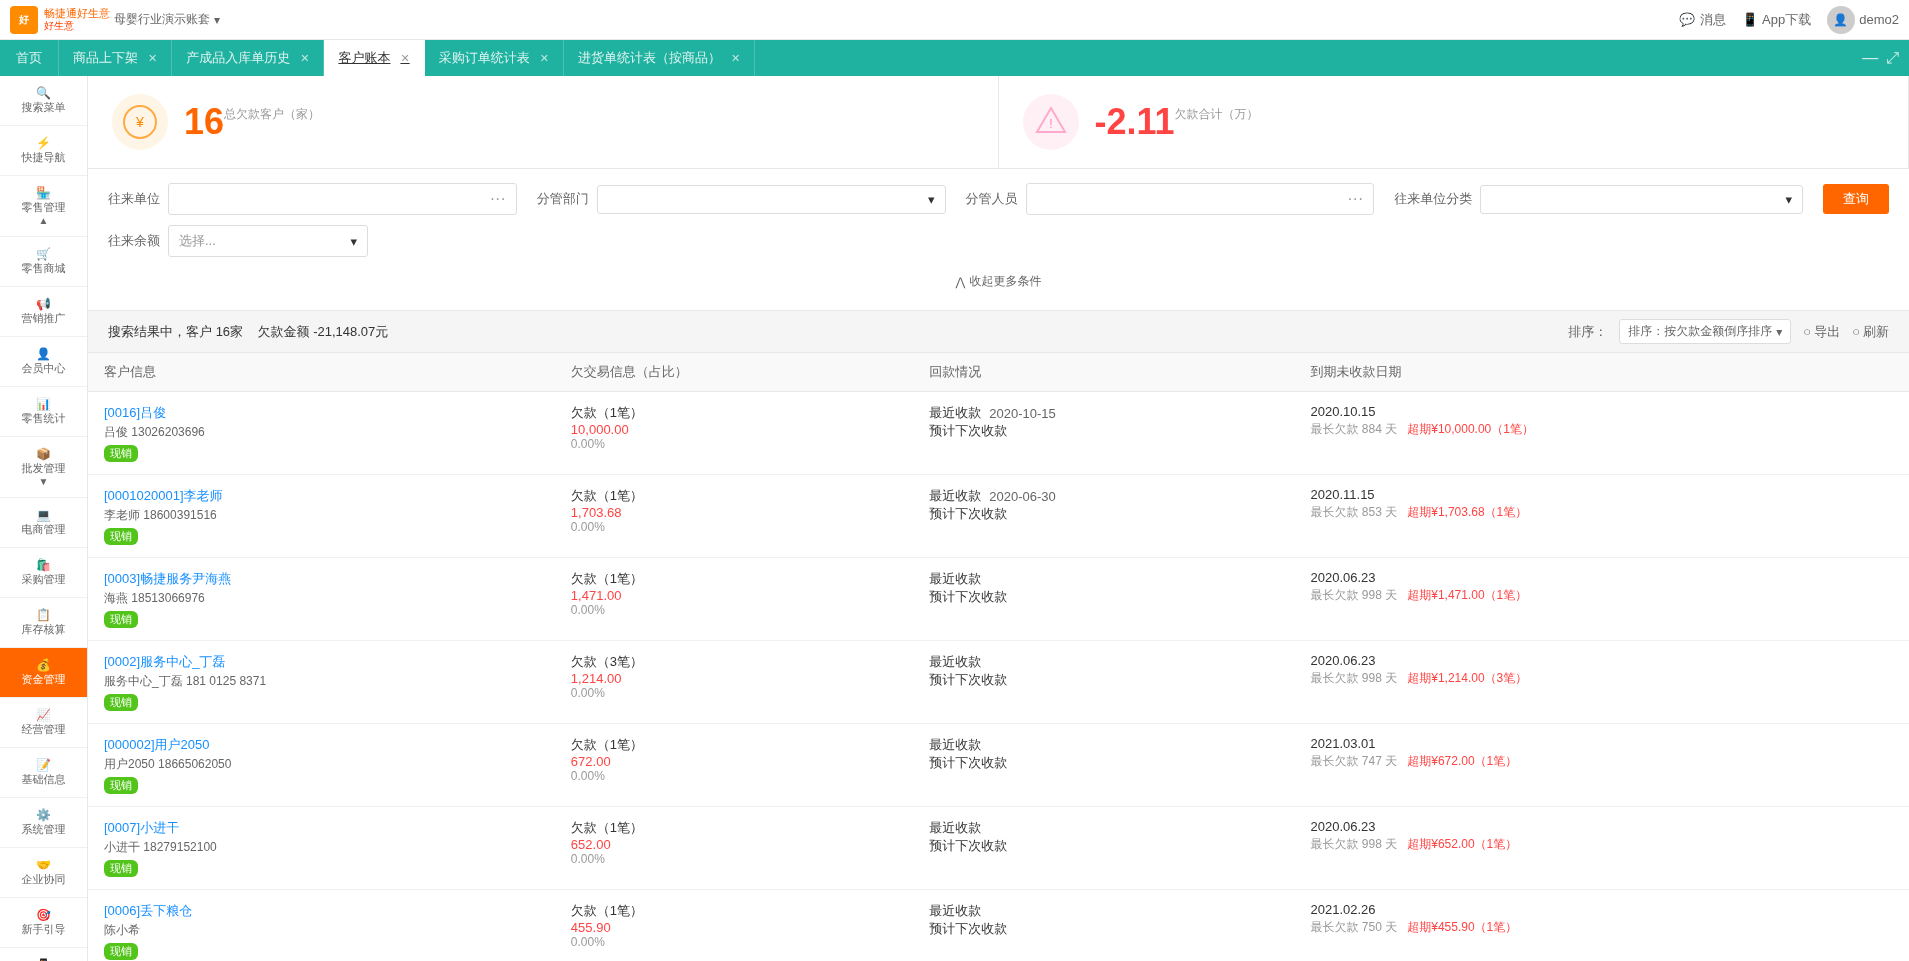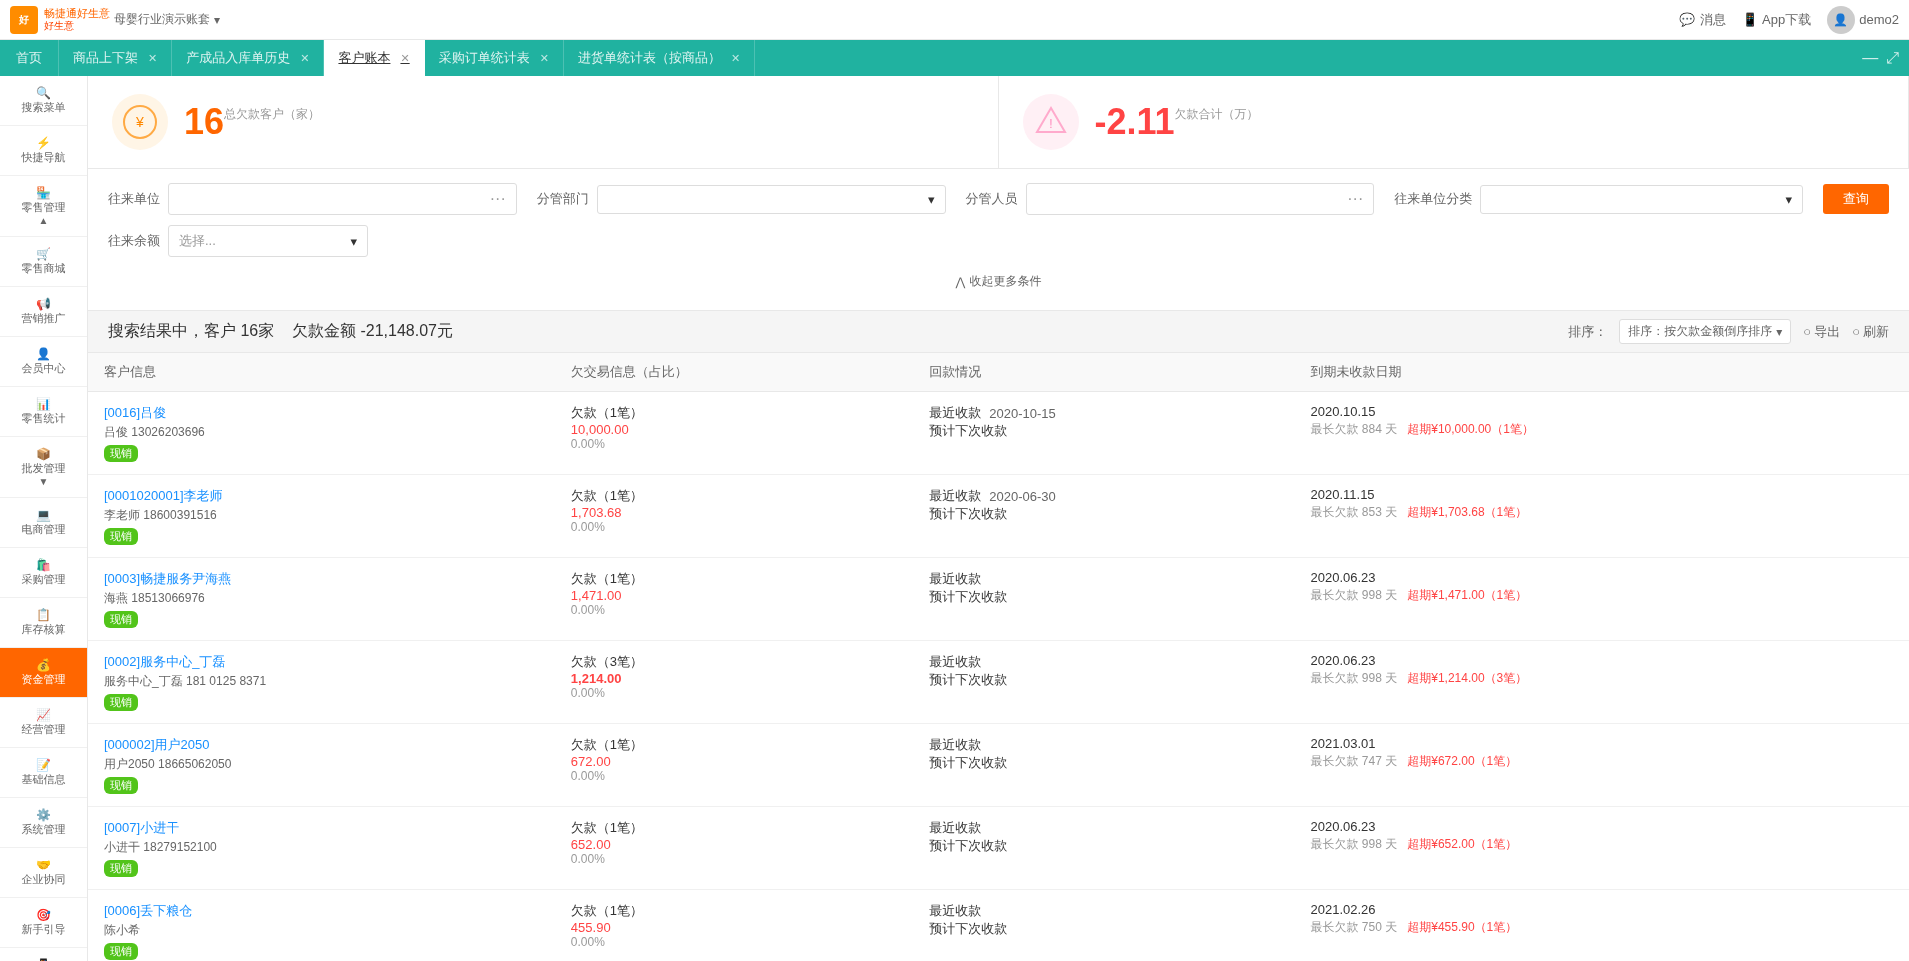--- a/index.html
+++ b/index.html
@@ -53,21 +53,21 @@
     .filter-item { display: flex; align-items: center; gap: 8px; flex: 1; }
     .filter-label { font-size: 13px; color: #666; white-space: nowrap; }
     .filter-input { flex: 1; border: 1px solid #ddd; border-radius: 3px; padding: 6px 10px; font-size: 13px; display: flex; align-items: center; justify-content: space-between; cursor: pointer; background: #fff; min-width: 160px; }
     .filter-input .dots { color: #999; font-size: 16px; }
     .filter-select { flex: 1; border: 1px solid #ddd; border-radius: 3px; padding: 6px 10px; font-size: 13px; display: flex; align-items: center; justify-content: space-between; cursor: pointer; background: #fff; }
     .btn-search { background: #ff6600; color: #fff; border: none; border-radius: 3px; padding: 6px 20px; font-size: 13px; cursor: pointer; white-space: nowrap; }
     .filter-collapse { text-align: center; padding: 6px; font-size: 12px; color: #666; cursor: pointer; display: flex; align-items: center; justify-content: center; gap: 4px; }
 
     
     .results-bar { background: #f5f5f5; padding: 8px 20px; display: flex; align-items: center; justify-content: space-between; border-bottom: 1px solid #e8e8e8; flex-shrink: 0; }
-    .results-info { font-size: 16px; color: #666; }
+    .results-info { font-size: 13px; color: #666; }
     .results-info span { color: #333; font-weight: 500; }
     .results-actions { display: flex; align-items: center; gap: 12px; font-size: 13px; color: #666; }
     .sort-select { border: 1px solid #ddd; border-radius: 3px; padding: 3px 8px; font-size: 12px; background: #fff; }
 
     
     .table-container { flex: 1; overflow-y: auto; background: #fff; }
     table { width: 100%; border-collapse: collapse; }
     thead th { background: #f9f9f9; border-bottom: 1px solid #e8e8e8; padding: 10px 16px; font-size: 13px; color: #666; font-weight: normal; text-align: left; position: sticky; top: 0; }
     tbody tr { border-bottom: 1px solid #f0f0f0; }
     tbody td { padding: 12px 16px; font-size: 13px; vertical-align: top; }
@@ -430,21 +430,21 @@
     </td>
   </tr>
               <tr>
     <td>
       <a class="customer-name">[0002]服务中心_丁磊</a>
       <div class="customer-phone">服务中心_丁磊 181 0125 8371</div>
       <span class="tag-green">现销</span>
     </td>
     <td>
       <div>欠款（3笔）</div>
-      <div class="amount-red" style="cursor:pointer;font-weight:bold;">1,214.00</div>
+      <div class="amount-red" style="cursor:pointer;">1,214.00</div>
       <div class="amount-sub">0.00%</div>
     </td>
     <td>
       <div style="display:flex;gap:8px;align-items:center;">
         <span>最近收款</span>
         <span style="color:#666;"></span>
       </div>
       <div style="display:flex;gap:8px;align-items:center;">
         <span>预计下次收款</span>
       </div>

